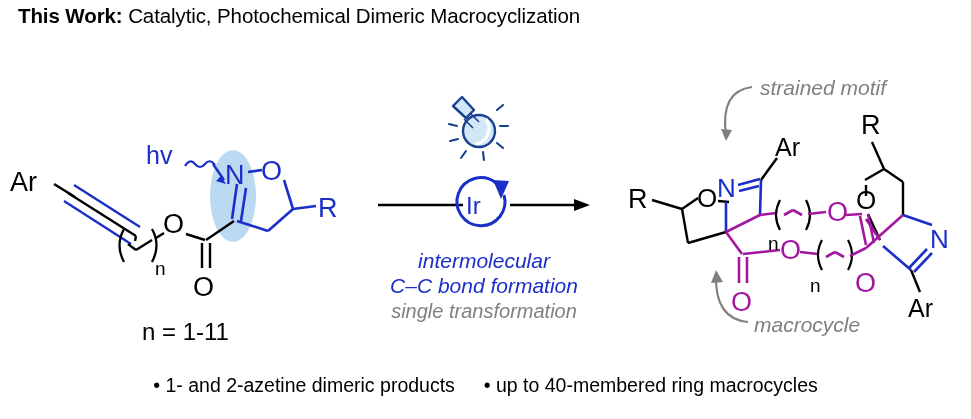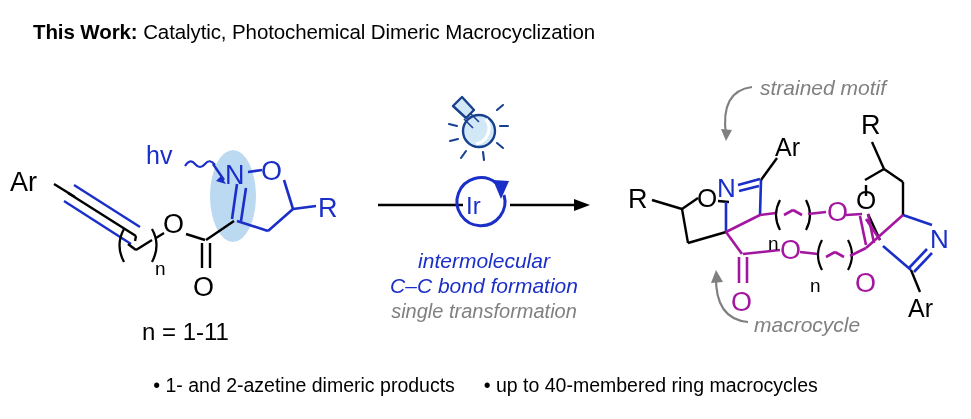--- a/index.html
+++ b/index.html
@@ -14,25 +14,24 @@
   #figure {
     position: relative;
     width: 971px;
     height: 419px;
     background: #ffffff;
     overflow: hidden;
   }
   .title {
     position: absolute;
     left: 18px;
-    top: 20px;
+    top: 4px;
     font-size: 20.5px;
     white-space: nowrap;
     letter-spacing: -0.1px;
-    margin-left: 15px;
   }
   .title .bold { font-weight: bold; }
 
   .scheme-svg {
     position: absolute;
     left: 0;
     top: 0;
   }
 
   .bullets {

